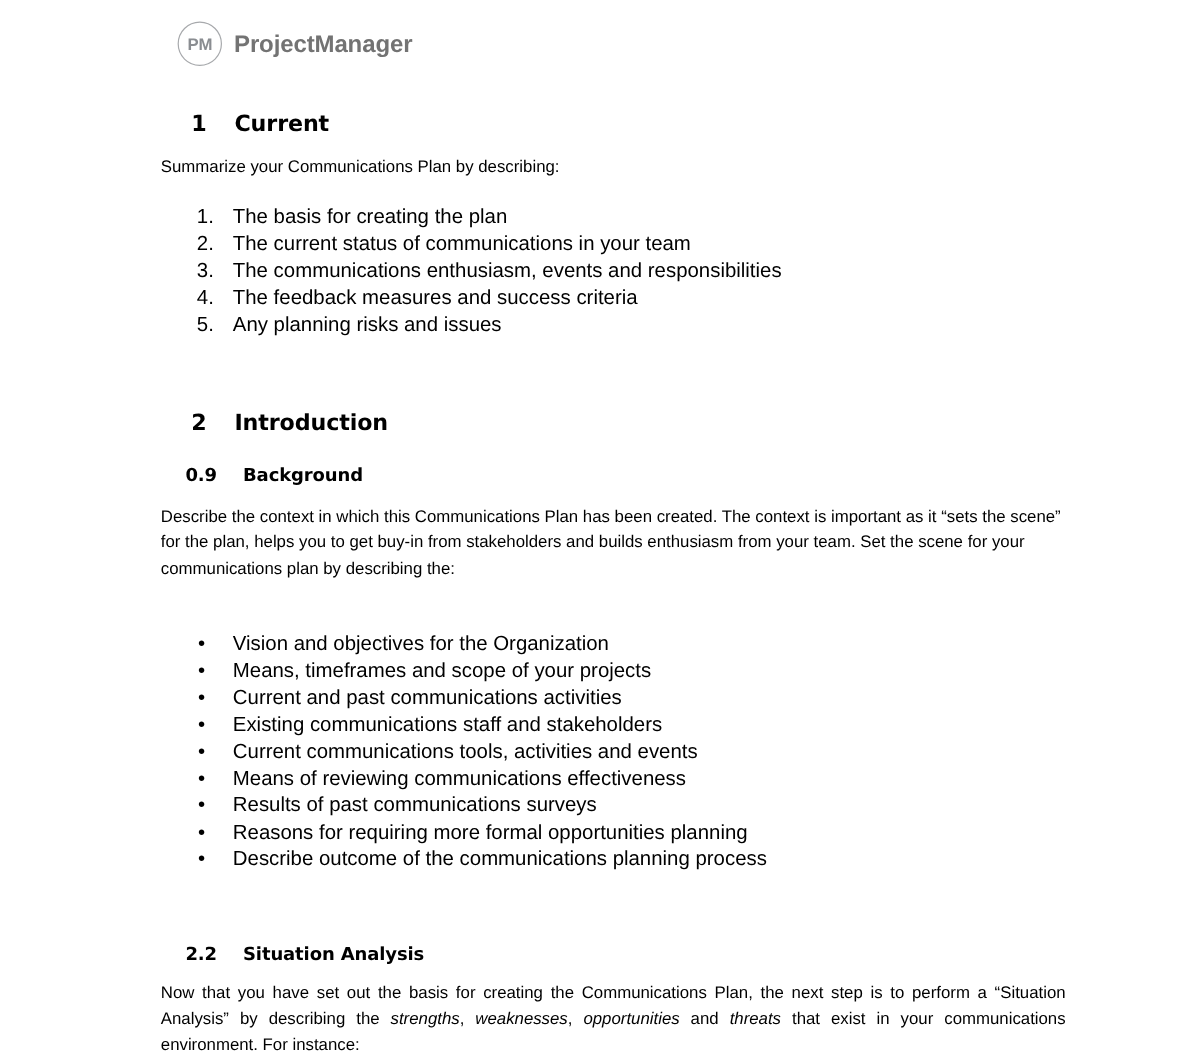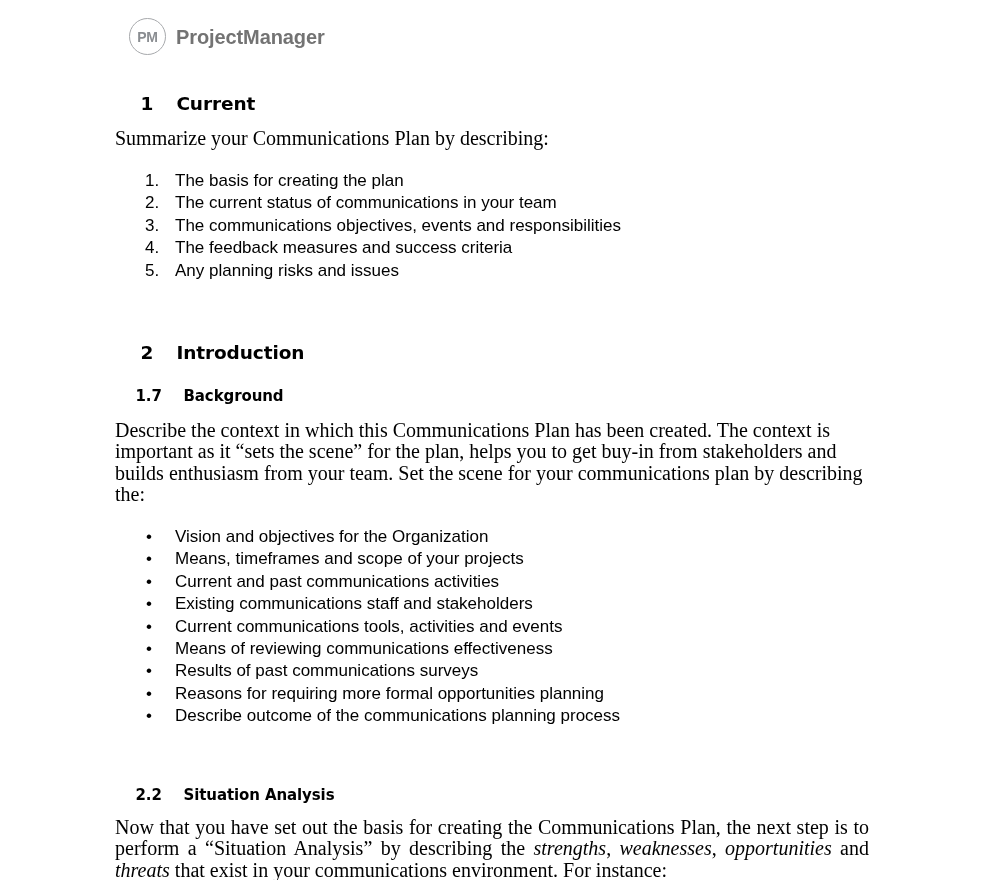--- a/index.html
+++ b/index.html
@@ -15,20 +15,21 @@
     color: #000000;
     -webkit-font-smoothing: antialiased;
   }
 
   .page {
     position: relative;
     width: 872px;
     height: 880px;
     background: #ffffff;
     box-sizing: border-box;
+    margin-left: 19px;
   }
 
   
   .logo-block {
     position: absolute;
     left: 129px;
     top: 18px;
     display: flex;
     align-items: center;
     gap: 10px;
@@ -85,22 +86,22 @@
     white-space: pre;
     line-height: 1.1;
   }
   .h1 .num { display: inline-block; width: 36px; }
   .h2 .num { display: inline-block; width: 48px; }
 
   
   .para {
     position: absolute;
     left: 115px;
-    font-family: Liberation Serif, serif;
-    font-size: 20px;
+    font-family: Liberation Sans, sans-serif;
+    font-size: 14px;
     line-height: 21.3px;
     color: #000;
   }
   .para.justify {
     text-align: justify;
     text-justify: inter-word;
   }
   .para em {
     font-style: italic;
   }
@@ -162,38 +163,38 @@
     <li>
       <span class="marker">1.</span>
       <span>The basis for creating the plan</span>
     </li>
     <li>
       <span class="marker">2.</span>
       <span>The current status of communications in your team</span>
     </li>
     <li>
       <span class="marker">3.</span>
-      <span>The communications objectives, events and responsibilities</span>
+      <span>The communications enthusiasm, events and responsibilities</span>
     </li>
     <li>
       <span class="marker">4.</span>
       <span>The feedback measures and success criteria</span>
     </li>
     <li>
       <span class="marker">5.</span>
       <span>Any planning risks and issues</span>
     </li>
   </ul>
 
   <div class="h1" style="top:323px;">
     <span class="num">2</span><span>Introduction</span>
   </div>
 
   <div class="h2" style="top:371px;">
-    <span class="num">1.7</span><span>Background</span>
+    <span class="num">0.9</span><span>Background</span>
   </div>
 
   <div class="para" style="top:420px; width:756px;">Describe the context in which this Communications Plan has been created. The context is important as it “sets the scene” for the plan, helps you to get buy-in from stakeholders and builds enthusiasm from your team. Set the scene for your communications plan by describing the:</div>
 
   <ul class="list bullets" style="top:526px; width:760px;">
     <li>
       <span class="marker">•</span>
       <span>Vision and objectives for the Organization</span>
     </li>
     <li>

